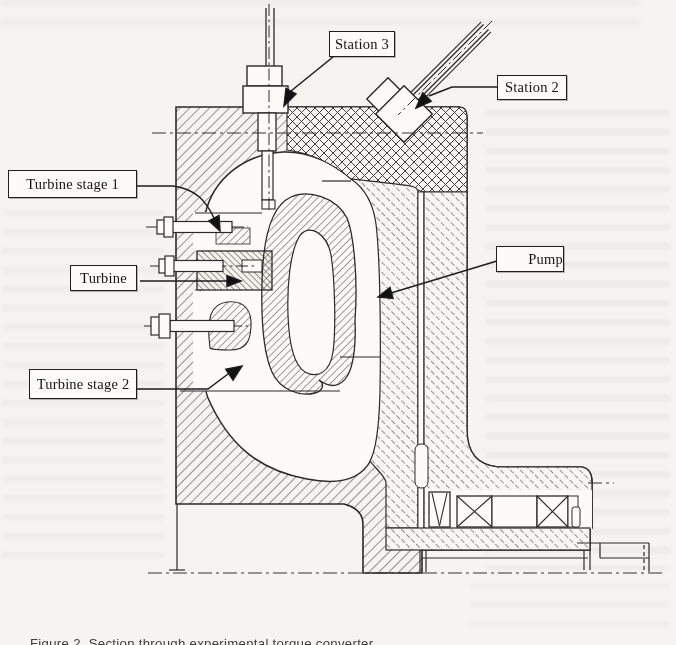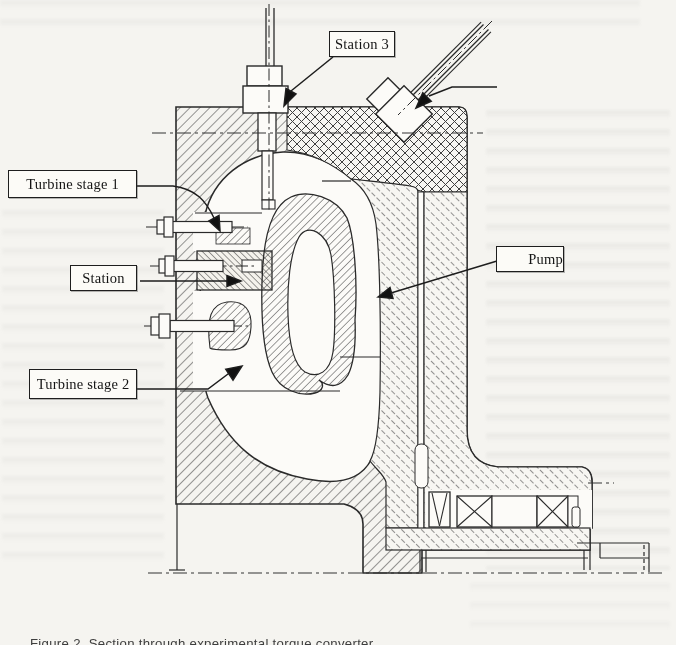--- a/index.html
+++ b/index.html
@@ -217,25 +217,28 @@
       <g>
         <path d="M137,389 H208 L232,371" fill="none"></path>
         <polygon points="242,366 233,380.1 225.8,369.3"></polygon>
       </g>
     </g>
   </svg>
 
   <div class="lbl" style="left:329px;top:31px;width:64px;height:24px;font-family:Liberation Serif, serif;">
     <span>Station 3</span>
   </div>
+  <div class="lbl" style="left:497px;top:75px;width:68px;height:23px;">
+    <span>Station 2</span>
+  </div>
   <div class="lbl" style="left:8px;top:170px;width:127px;height:26px;align-items:center;">
     <span>Turbine stage 1</span>
   </div>
   <div class="lbl" style="left:70px;top:265px;width:65px;height:24px;">
-    <span>Station</span>
+    <span>Turbine</span>
   </div>
   <div class="lbl" style="left:496px;top:246px;width:66px;height:24px;justify-content:flex-end;">
     <span>Pump</span>
   </div>
   <div class="lbl" style="left:29px;top:369px;width:106px;height:28px;">
     <span>Turbine stage 2</span>
   </div>
 
   <div class="caption">
     <div>Figure 2  Section through experimental torque converter</div>

